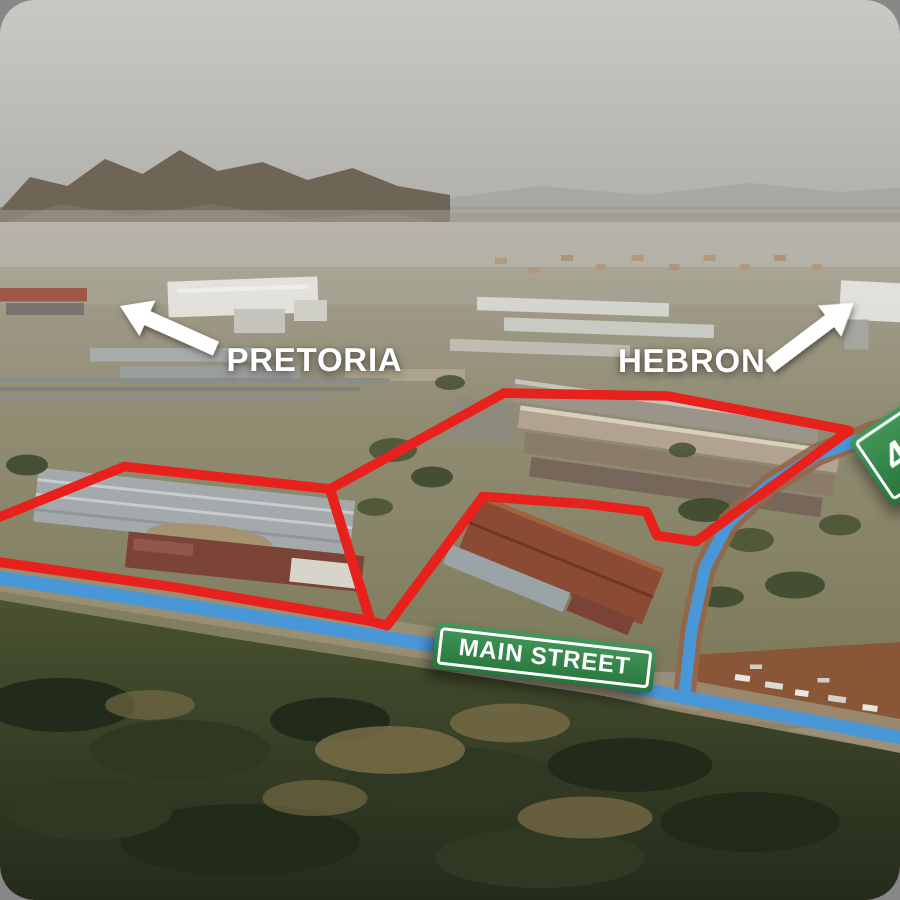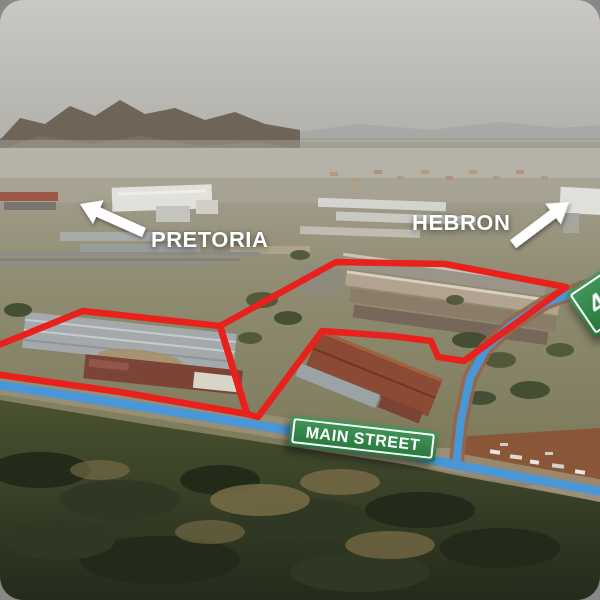--- a/index.html
+++ b/index.html
@@ -8,21 +8,21 @@
     font-family:"Liberation Sans",sans-serif;background:#948f7e;border-radius:23px;
   }
   .stage svg{position:absolute;left:0;top:0;}
   .label{
     position:absolute;color:var(--annotation-white,#ffffff);font-weight:700;
     font-size:22px;letter-spacing:.5px;line-height:1;
     text-shadow:0 2px 6px rgba(0,0,0,.5), 0 0 2px rgba(0,0,0,.25);
     white-space:nowrap;user-select:none;
   }
   .label-pretoria{left:151px;top:229px;}
-  .label-hebron{left:412px;top:212px;}
+  .label-hebron{left:412px;top:230px;}
   .sign{
     position:absolute;border-radius:4px;
     background-color:var(--sign-green,#2e8b47);
     background-image:linear-gradient(180deg,rgba(255,255,255,.10),rgba(0,0,0,.16));
     box-shadow:-3px 6px 9px rgba(0,0,0,.45);
   }
   .sign .inner{
     position:absolute;inset:3px;border:2.5px solid var(--sign-border,#ffffff);
     border-radius:3px;display:flex;align-items:center;justify-content:center;
     color:#fff;font-weight:700;white-space:nowrap;overflow:hidden;

